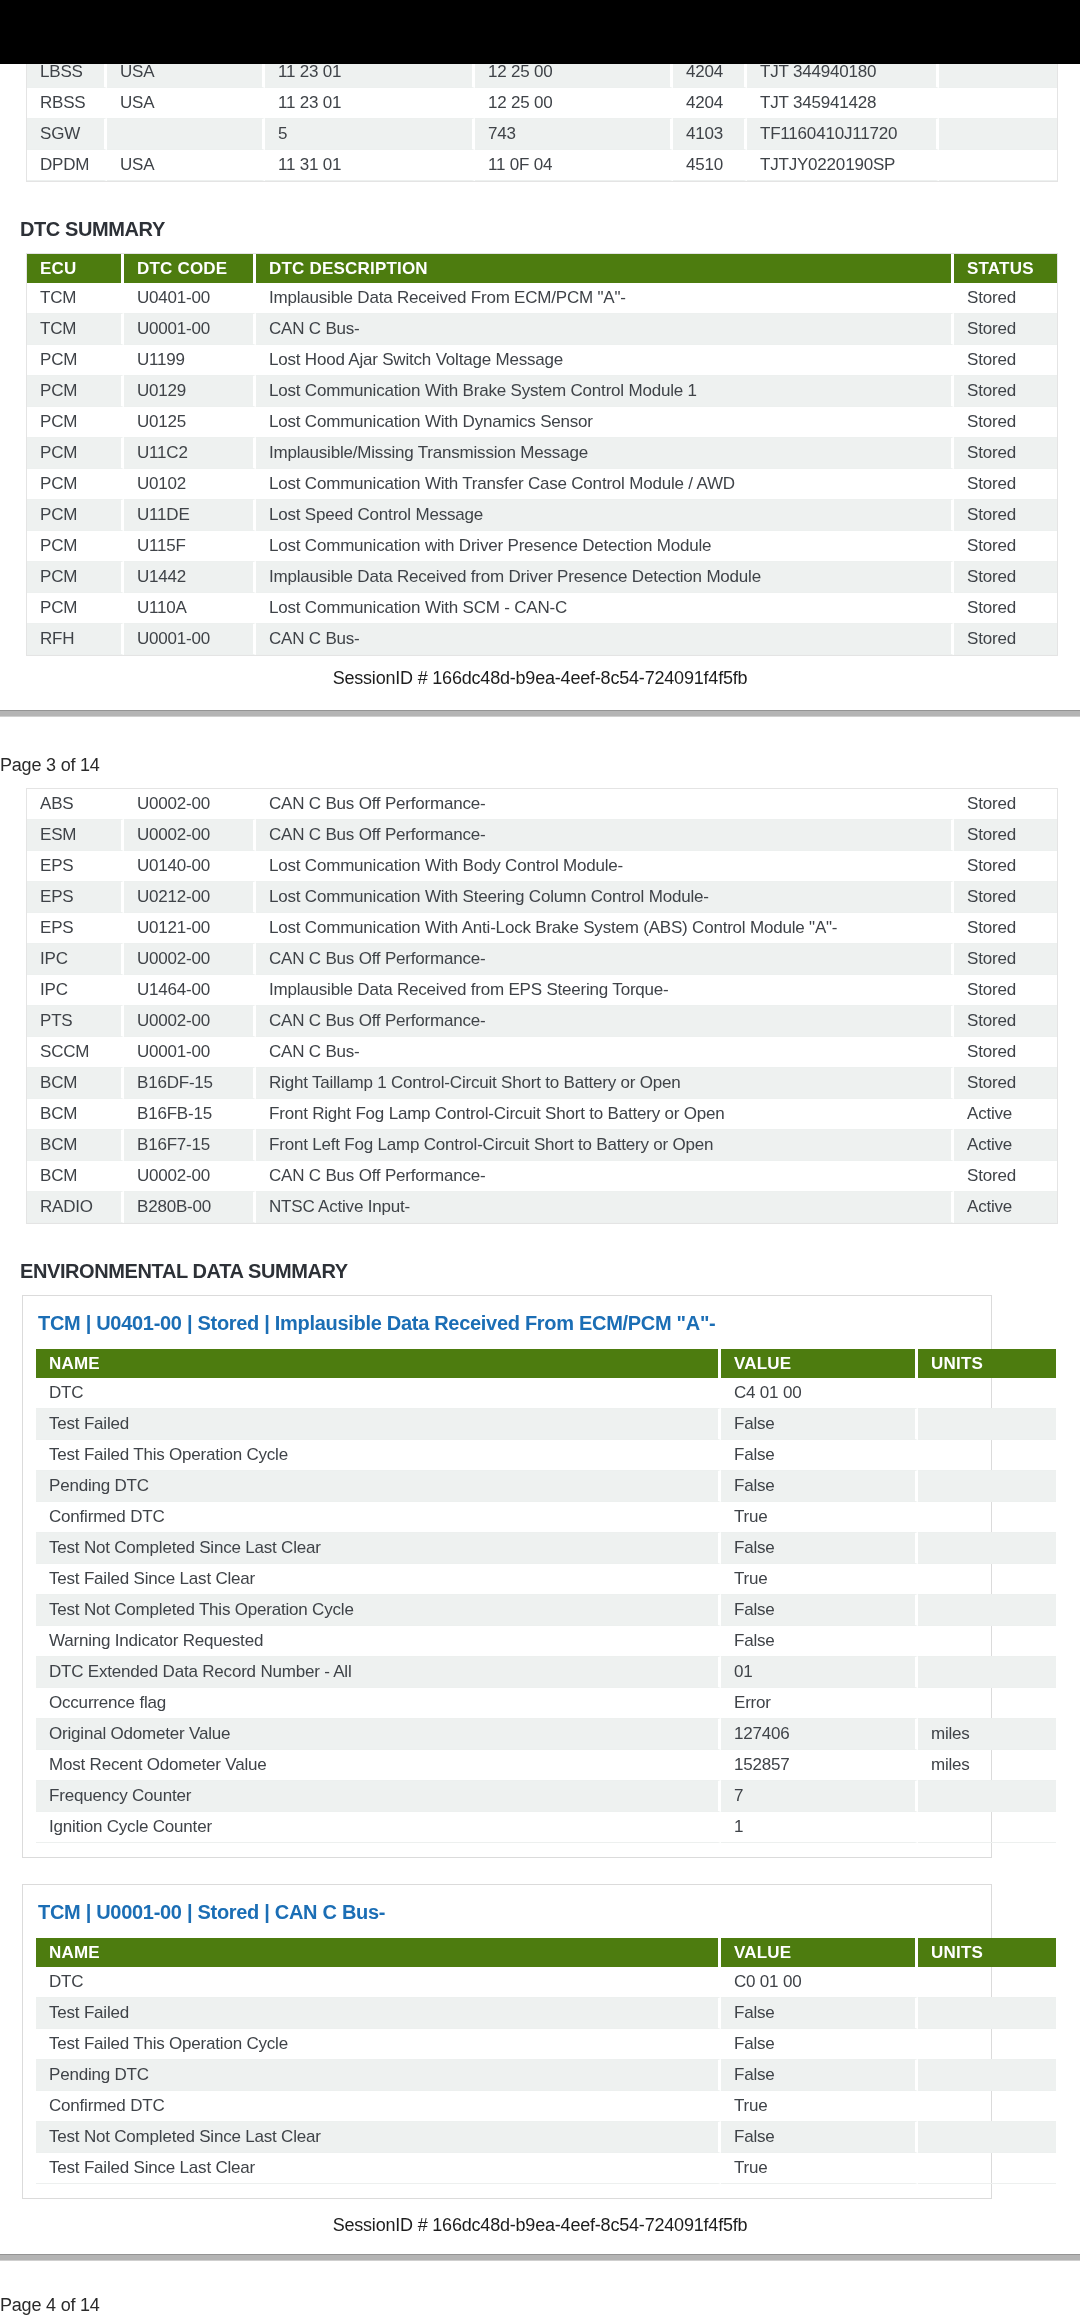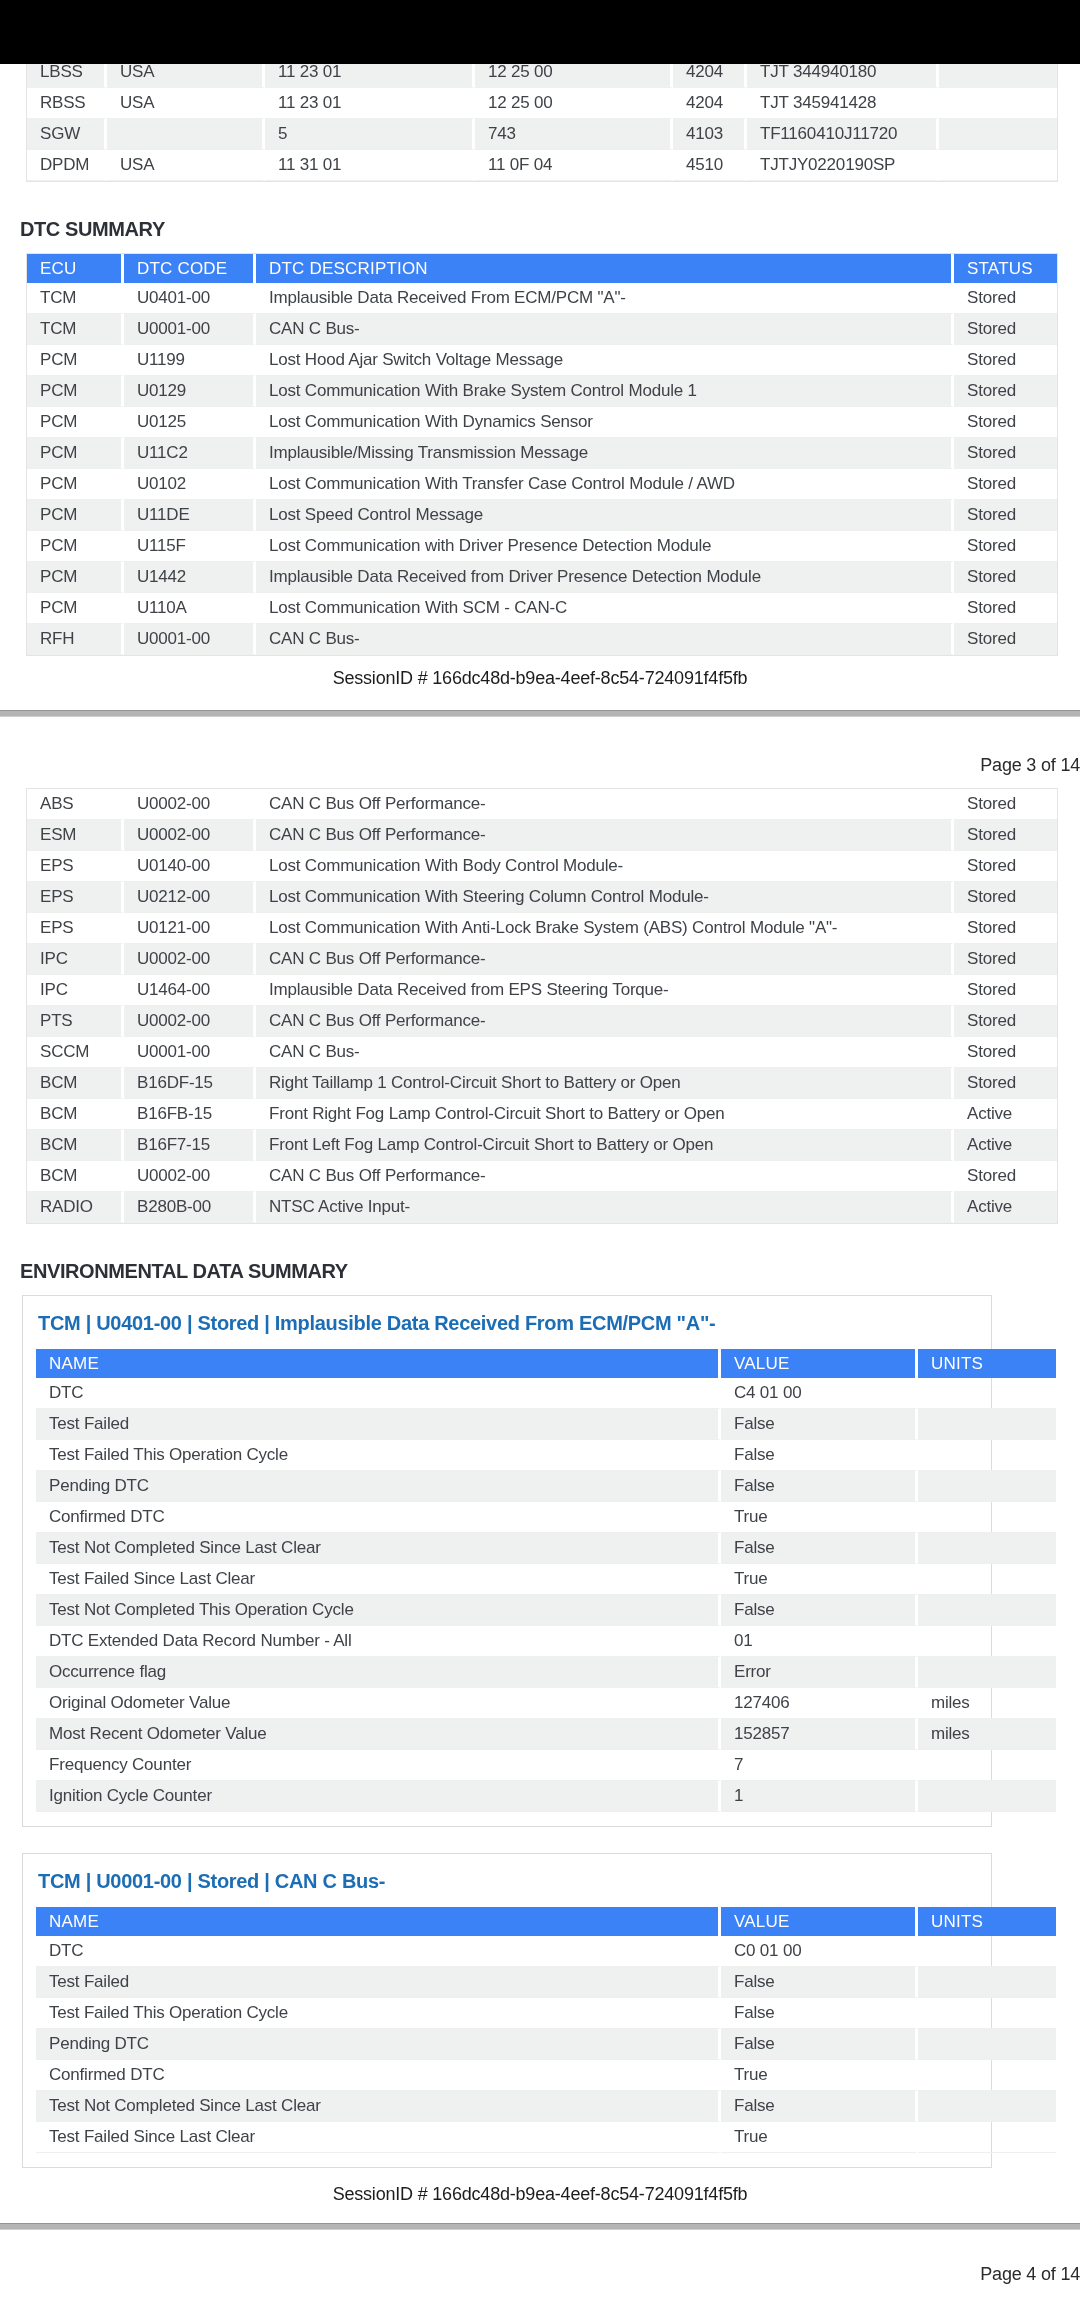--- a/index.html
+++ b/index.html
@@ -22,36 +22,36 @@
   table.doc-table.env { width:1020px; margin-left:0; }
   .tbl-box { border:1px solid #e4e4e4; width:1032px; margin-left:26px; }
   .tbl-box table.doc-table { margin-left:0; width:1030px; }
   th, td {
     height:31px; padding:0 8px 0 13px; font-size:17px; text-align:left;
     overflow:hidden; white-space:nowrap; vertical-align:middle;
     border-right:3px solid #ffffff;
   }
   th:last-child, td:last-child { border-right:none; }
   thead th {
-    background:#3b82f6; color:#ffffff; font-weight:normal; height:29px;
+    background:#4d7c0f; color:#ffffff; font-weight:bold; height:29px;
     letter-spacing:0.2px;
   }
   tbody td { border-bottom:1px solid #edf0ef; }
   tbody.alt-even tr:nth-child(even) td { background:#eef1f0; }
   tbody.alt-odd  tr:nth-child(odd)  td { background:#eef1f0; }
   
   .section-title {
     margin:36px 0 12px 20px; font-size:20px; font-weight:bold;
     color:#2d3137; letter-spacing:-0.4px;
   }
   .session-footer {
     text-align:center; font-size:18px; color:#1c1c1c; margin-top:12px;
   }
   .page-label {
-    text-align:right; font-size:18px; color:#2a2a2a; margin-top:38px;
+    text-align:left; font-size:18px; color:#2a2a2a; margin-top:38px;
   }
   .page-sep {
     width:1080px; height:7px; background:#b4b4b4;
     border-top:1px solid #949494; border-bottom:1px solid #cfcfcf;
     margin-top:21px;
   }
   
   .env-box {
     width:970px; margin-left:22px; border:1px solid #dbdbdb;
     padding:12px 12px 14px 13px; background:#fff;
@@ -373,20 +373,25 @@
           <td>Test Failed Since Last Clear</td>
           <td>True</td>
           <td></td>
         </tr>
         <tr>
           <td>Test Not Completed This Operation Cycle</td>
           <td>False</td>
           <td></td>
         </tr>
         <tr>
+          <td>Warning Indicator Requested</td>
+          <td>False</td>
+          <td></td>
+        </tr>
+        <tr>
           <td>DTC Extended Data Record Number - All</td>
           <td>01</td>
           <td></td>
         </tr>
         <tr>
           <td>Occurrence flag</td>
           <td>Error</td>
           <td></td>
         </tr>
         <tr>

